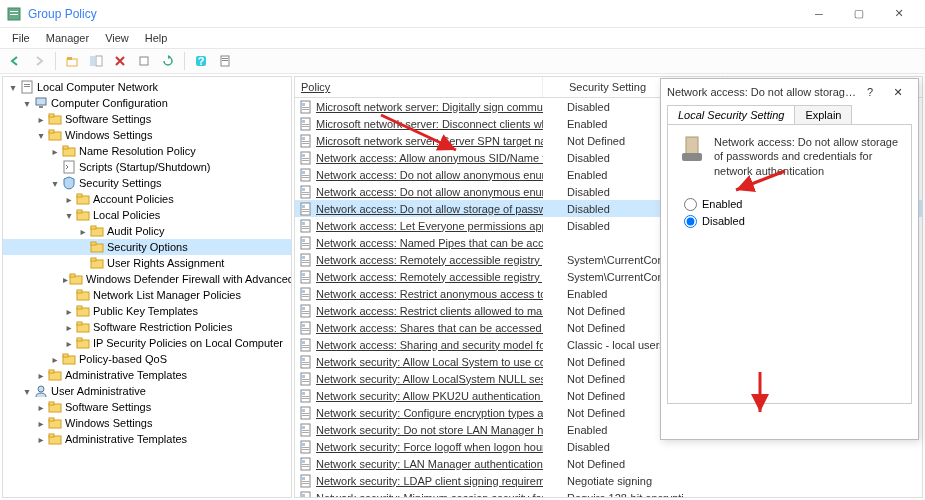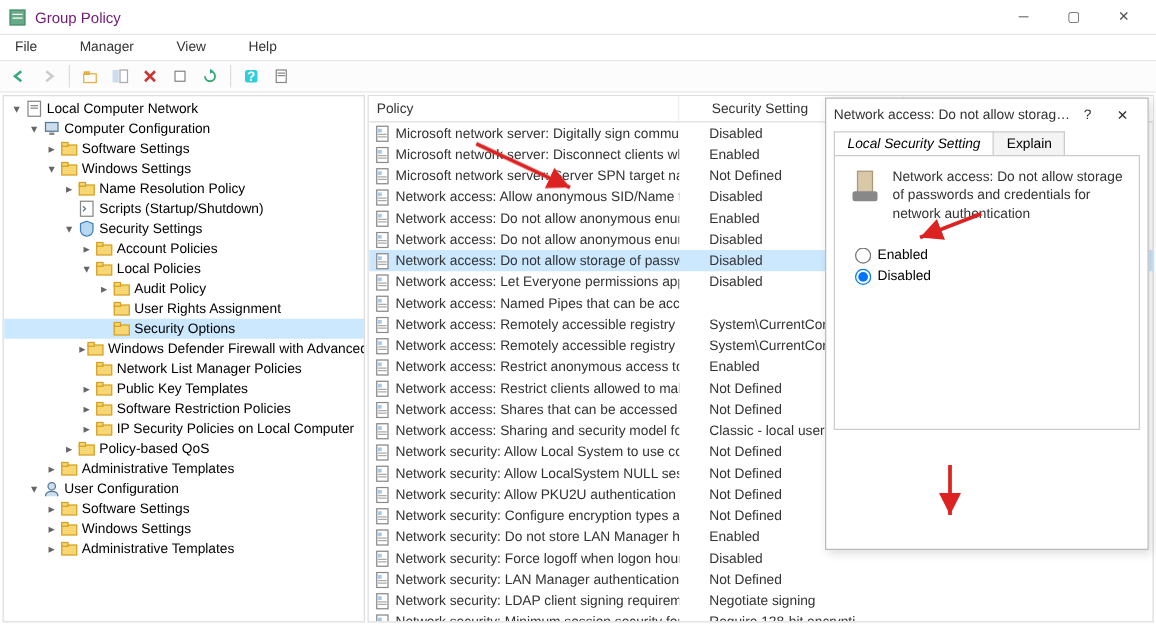--- a/index.html
+++ b/index.html
@@ -1,50 +1,50 @@
 <!DOCTYPE html>
 <html><head>
 <meta charset="utf-8">
 <style>
 * { box-sizing: border-box; margin: 0; padding: 0; font-family: "Segoe UI", Tahoma, sans-serif; font-size: 11px; }
 body { background: #fff; width: 925px; height: 500px; overflow: hidden; position: relative; }
 .titlebar { height: 28px; display: flex; align-items: center; padding: 0 6px; border-bottom: 1px solid #e8e8e8; }
 .titlebar .icon { width: 16px; height: 16px; margin-right: 6px; }
-.titlebar .title { flex: 1; font-size: 12px; color: #701a75; }
+.titlebar .title { flex: 1; font-size: 12px; color: #3b82f6; }
 .win-btn { width: 40px; height: 28px; display: flex; align-items: center; justify-content: center; color: #555; }
-.menubar { height: 20px; display: flex; align-items: center; padding: 0 4px; gap: 18px; }
+.menubar { height: 20px; display: flex; align-items: center; padding: 0 4px; gap: 0; }
 .menubar .mi { padding: 2px 8px; color: #333; }
 .toolbar { height: 26px; display: flex; align-items: center; padding: 0 4px; gap: 2px; border-top: 1px solid #e8e8e8; border-bottom: 1px solid #e8e8e8; background: #fcfcfc; }
 .tbtn { width: 22px; height: 22px; display: flex; align-items: center; justify-content: center; color: #555; border-radius: 2px; }
 .tsep { width: 1px; height: 18px; background: #ddd; margin: 0 3px; }
 .content { display: flex; height: calc(500px - 28px - 20px - 26px); }
 .tree { width: 290px; border: 1px solid #ddd; margin: 2px; overflow: auto; padding: 2px 0; }
 .tnode { white-space: nowrap; height: 16px; display: flex; align-items: center; cursor: default; }
 .tnode.sel { background: #cce8ff; }
 .tog { width: 12px; height: 12px; display: inline-flex; align-items: center; justify-content: center; color: #666; font-size: 10px; margin-right: 1px; }
 .tico { width: 14px; height: 14px; margin-right: 3px; display: inline-flex; align-items: center; justify-content: center; }
 .list { flex: 1; border: 1px solid #ddd; margin: 2px 2px 2px 0; overflow: auto; }
 .lhdr { display: flex; border-bottom: 1px solid #ddd; background: #fff; position: sticky; top: 0; }
 .lhdr .col { padding: 4px 6px; border-right: 1px solid #eee; color: #333; font-weight: 400; }
 .lrow { display: flex; height: 17px; align-items: center; }
 .lrow.sel { background: #cce8ff; }
 .lrow .cell { padding: 0 4px; overflow: hidden; text-overflow: ellipsis; white-space: nowrap; color: #333; display: flex; align-items: center; }
 .lico { width: 14px; height: 14px; margin-right: 3px; flex-shrink: 0; }
-.c1 { width: 248px; }
+.c1 { width: 248px; text-decoration: underline; }
 .c2 { width: 160px; margin-left: 20px; }
 
 .dialog { position: absolute; top: 78px; left: 660px; width: 259px; height: 362px; background: #fff; border: 1px solid #bbb; box-shadow: 2px 2px 8px rgba(0,0,0,0.15); }
 .dlg-title { height: 26px; display: flex; align-items: center; padding: 0 6px; font-size: 11px; color: #333; }
 .dlg-title .t { flex: 1; overflow: hidden; text-overflow: ellipsis; white-space: nowrap; }
 .dlg-title .db { width: 28px; text-align: center; }
 .tabs { display: flex; padding: 0 6px; }
 .tab { padding: 3px 10px; border: 1px solid #ccc; border-bottom: none; background: #fff; margin-right: -1px; position: relative; }
 .tab.active { background: #fff; z-index: 2; font-style: italic; }
 .tab.inactive { background: #f4f4f4; }
-.dlg-body { border: 1px solid #ccc; margin: 0 6px 6px; padding: 10px; height: 220px; position: relative; }
+.dlg-body { border: 1px solid #ccc; margin: 0 6px 6px; padding: 10px; height: 280px; position: relative; }
 .dlg-info { display: flex; gap: 8px; margin-bottom: 20px; }
 .dlg-info .ico { width: 28px; height: 28px; flex-shrink: 0; }
 .dlg-info .txt { font-size: 11px; color: #333; line-height: 1.3; }
 .radio-row { display: flex; align-items: center; gap: 5px; margin: 4px 0 4px 6px; }
 .dlg-btns { display: flex; justify-content: flex-end; gap: 6px; padding: 0 8px 8px; }
 .btn { min-width: 62px; height: 21px; border: 1px solid #adadad; background: #e1e1e1; display: flex; align-items: center; justify-content: center; font-size: 11px; }
 .btn.primary { border-color: #0078d7; }
 .btn.disabled { color: #aaa; }
 
 .arrow { position: absolute; pointer-events: none; }
@@ -225,40 +225,40 @@
       <div class="tnode" style="padding-left: 74px;">
         <span class="tog">▸</span>
         <span class="tico">
           <svg width="14" height="14">
             <rect x="1" y="4" width="12" height="8" fill="#f7d774" stroke="#d4a020"></rect>
             <rect x="1" y="2" width="5" height="3" fill="#f7d774" stroke="#d4a020"></rect>
           </svg>
         </span>
         <span>Audit Policy</span>
       </div>
+      <div class="tnode sel" style="padding-left: 74px;">
+        <span class="tog"></span>
+        <span class="tico">
+          <svg width="14" height="14">
+            <rect x="1" y="4" width="12" height="8" fill="#f7d774" stroke="#d4a020"></rect>
+            <rect x="1" y="2" width="5" height="3" fill="#f7d774" stroke="#d4a020"></rect>
+          </svg>
+        </span>
+        <span>Security Options</span>
+      </div>
       <div class="tnode" style="padding-left: 74px;">
         <span class="tog"></span>
         <span class="tico">
           <svg width="14" height="14">
             <rect x="1" y="4" width="12" height="8" fill="#f7d774" stroke="#d4a020"></rect>
             <rect x="1" y="2" width="5" height="3" fill="#f7d774" stroke="#d4a020"></rect>
           </svg>
         </span>
         <span>User Rights Assignment</span>
       </div>
-      <div class="tnode sel" style="padding-left: 74px;">
-        <span class="tog"></span>
-        <span class="tico">
-          <svg width="14" height="14">
-            <rect x="1" y="4" width="12" height="8" fill="#f7d774" stroke="#d4a020"></rect>
-            <rect x="1" y="2" width="5" height="3" fill="#f7d774" stroke="#d4a020"></rect>
-          </svg>
-        </span>
-        <span>Security Options</span>
-      </div>
       <div class="tnode" style="padding-left: 60px;">
         <span class="tog">▸</span>
         <span class="tico">
           <svg width="14" height="14">
             <rect x="1" y="4" width="12" height="8" fill="#f7d774" stroke="#d4a020"></rect>
             <rect x="1" y="2" width="5" height="3" fill="#f7d774" stroke="#d4a020"></rect>
           </svg>
         </span>
         <span>Windows Defender Firewall with Advanced Security</span>
       </div>
@@ -323,21 +323,21 @@
         <span>Administrative Templates</span>
       </div>
       <div class="tnode" style="padding-left: 18px;">
         <span class="tog">▾</span>
         <span class="tico">
           <svg width="14" height="14">
             <circle cx="7" cy="5" r="3" fill="#cde" stroke="#579"></circle>
             <path d="M2 13 Q2 9 7 9 Q12 9 12 13" fill="#cde" stroke="#579"></path>
           </svg>
         </span>
-        <span>User Configuration</span>
+        <span>User Administrative</span>
       </div>
       <div class="tnode" style="padding-left: 32px;">
         <span class="tog">▸</span>
         <span class="tico">
           <svg width="14" height="14">
             <rect x="1" y="4" width="12" height="8" fill="#f7d774" stroke="#d4a020"></rect>
             <rect x="1" y="2" width="5" height="3" fill="#f7d774" stroke="#d4a020"></rect>
           </svg>
         </span>
         <span>Software Settings</span>

